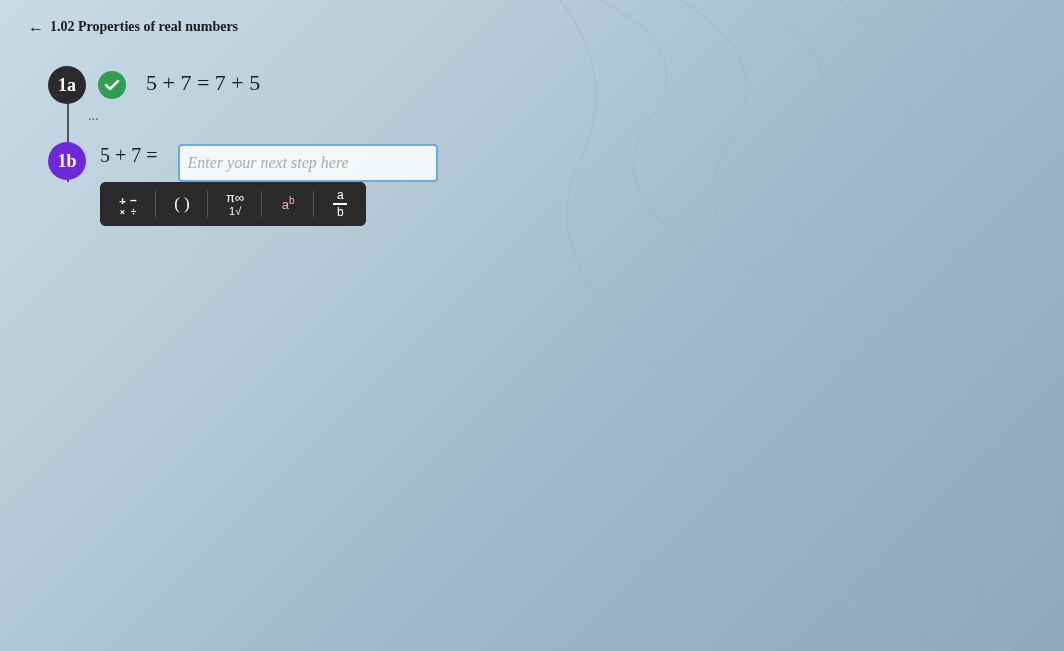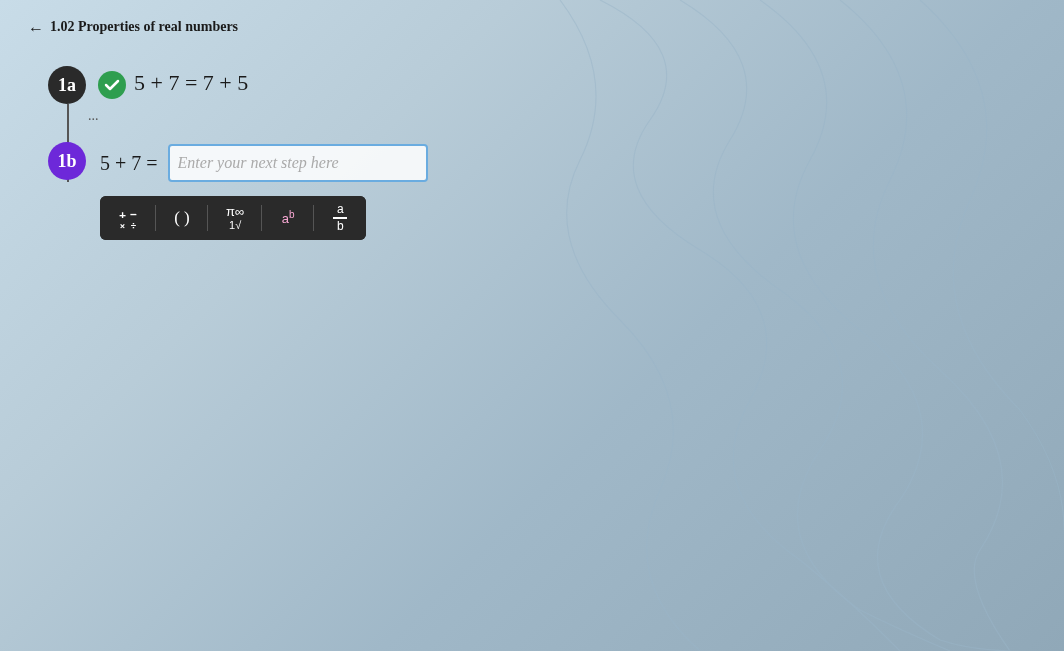--- a/index.html
+++ b/index.html
@@ -116,20 +116,21 @@
       flex-shrink: 0;
       margin-top: 7px;
       margin-left: 12px;
     }
 
     
     .step-1a-content {
       display: flex;
       align-items: flex-end;
       gap: 0;
+      margin-left: 12px;
       margin-top: 6px;
     }
 
     .equation-1a {
       font-size: 22px;
       color: #1a1a1a;
       margin-left: 8px;
       font-family: 'Georgia', serif;
     }
 
@@ -155,23 +156,21 @@
 
     .now-evaluate-text {
       font-size: 18px;
       color: #1a1a1a;
       margin-bottom: 16px;
       font-style: normal;
     }
 
     .equation-row {
       display: flex;
-      align-items: center;
-      gap: 10px;
-      margin-bottom: 14px;
+      gap: 20px;
     }
 
     .equation-left {
       font-size: 20px;
       color: #1a1a1a;
       font-family: 'Georgia', serif;
       white-space: nowrap;
     }
 
     

